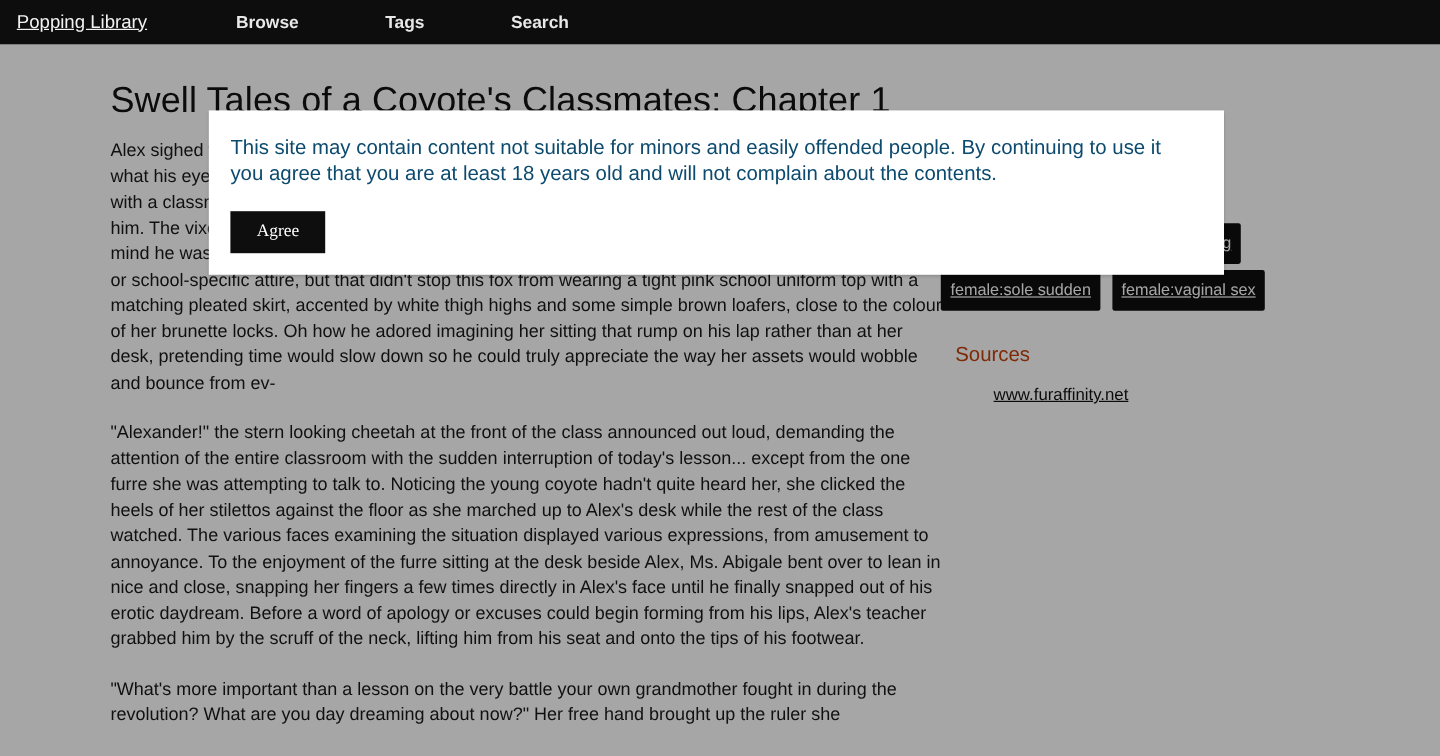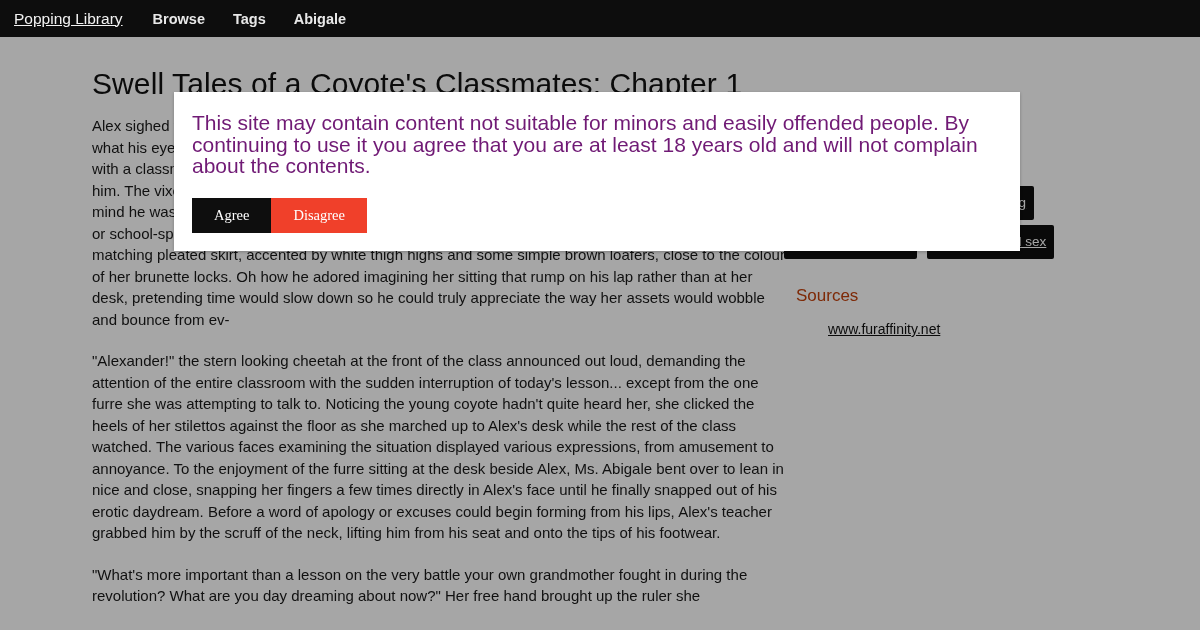--- a/index.html
+++ b/index.html
@@ -19,20 +19,21 @@
   
   .navbar {
     position: absolute;
     top: 0; left: 0;
     width: 1200px; height: 37px;
     background: #0d0d0d;
     display: flex;
     align-items: center;
     padding-left: 14px;
     z-index: 5;
+    gap: 44px;
   }
   .nav-brand {
     color: #f2f2f2;
     font-size: 15.5px;
     margin-right: 30px;
     white-space: nowrap;
   }
   .nav-link {
     color: #e8e8e8;
     font-size: 14.5px;
@@ -126,23 +127,23 @@
   .modal {
     position: absolute;
     left: 174px; top: 92px;
     width: 846px;
     background: #ffffff;
     padding: 20px 22px 18px 18px;
     z-index: 20;
     box-shadow: 0 1px 3px rgba(0,0,0,0.25);
   }
   .modal-text {
-    font-size: 21px;
+    font-size: 17px;
     line-height: 21.5px;
-    color: #701a75;
+    color: #0c4a6e;
     margin: 0 0 21px 0;
   }
   .modal-buttons {
     display: flex;
     align-items: stretch;
   }
   .btn {
     border: none;
     font-size: 14.5px;
     font-family: Liberation Serif, serif;
@@ -161,21 +162,21 @@
 </style>
 </head>
 <body>
 
 <div id="page">
 
   <div class="navbar">
     <a class="nav-brand" href="#">Popping Library</a>
     <a class="nav-link" href="#">Browse</a>
     <a class="nav-link" href="#">Tags</a>
-    <a class="nav-link" href="#">Abigale</a>
+    <a class="nav-link" href="#">Search</a>
   </div>
 
   <div class="content">
     <div class="page-wrap">
       <h1 class="page-title">Swell Tales of a Coyote's Classmates: Chapter 1</h1>
 
       <div class="body-col">
         <p>Alex sighed to himself as he sat at his desk, wishing he could focus on the subject at hand rather than what his eyes kept wandering to. Being a teenaged coyote with raging hormones wasn't easy, especially with a classmate like Abigale sitting nearby... specifically the rows of desks to his left, just a seat ahead of him. The vixen was definitely the hottest furre in his grade, and unfortunately for his horny, adolescent mind he was only able to bask in her beauty during History class. The school didn't have any dress code or school-specific attire, but that didn't stop this fox from wearing a tight pink school uniform top with a matching pleated skirt, accented by white thigh highs and some simple brown loafers, close to the colour of her brunette locks. Oh how he adored imagining her sitting that rump on his lap rather than at her desk, pretending time would slow down so he could truly appreciate the way her assets would wobble and bounce from ev-</p>
         <p>"Alexander!" the stern looking cheetah at the front of the class announced out loud, demanding the attention of the entire classroom with the sudden interruption of today's lesson... except from the one furre she was attempting to talk to. Noticing the young coyote hadn't quite heard her, she clicked the heels of her stilettos against the floor as she marched up to Alex's desk while the rest of the class watched. The various faces examining the situation displayed various expressions, from amusement to annoyance. To the enjoyment of the furre sitting at the desk beside Alex, Ms. Abigale bent over to lean in nice and close, snapping her fingers a few times directly in Alex's face until he finally snapped out of his erotic daydream. Before a word of apology or excuses could begin forming from his lips, Alex's teacher grabbed him by the scruff of the neck, lifting him from his seat and onto the tips of his footwear.</p>
         <p>"What's more important than a lesson on the very battle your own grandmother fought in during the revolution? What are you day dreaming about now?" Her free hand brought up the ruler she</p>
@@ -199,17 +200,16 @@
       </div>
     </div>
   </div>
 
   <div class="overlay"></div>
 
   <div class="modal">
     <p class="modal-text">This site may contain content not suitable for minors and easily offended people. By continuing to use it you agree that you are at least 18 years old and will not complain about the contents.</p>
     <div class="modal-buttons">
       <button class="btn btn-agree">Agree</button>
-      <button class="btn btn-disagree">Disagree</button>
     </div>
   </div>
 
 </div>
 
 </body></html>

